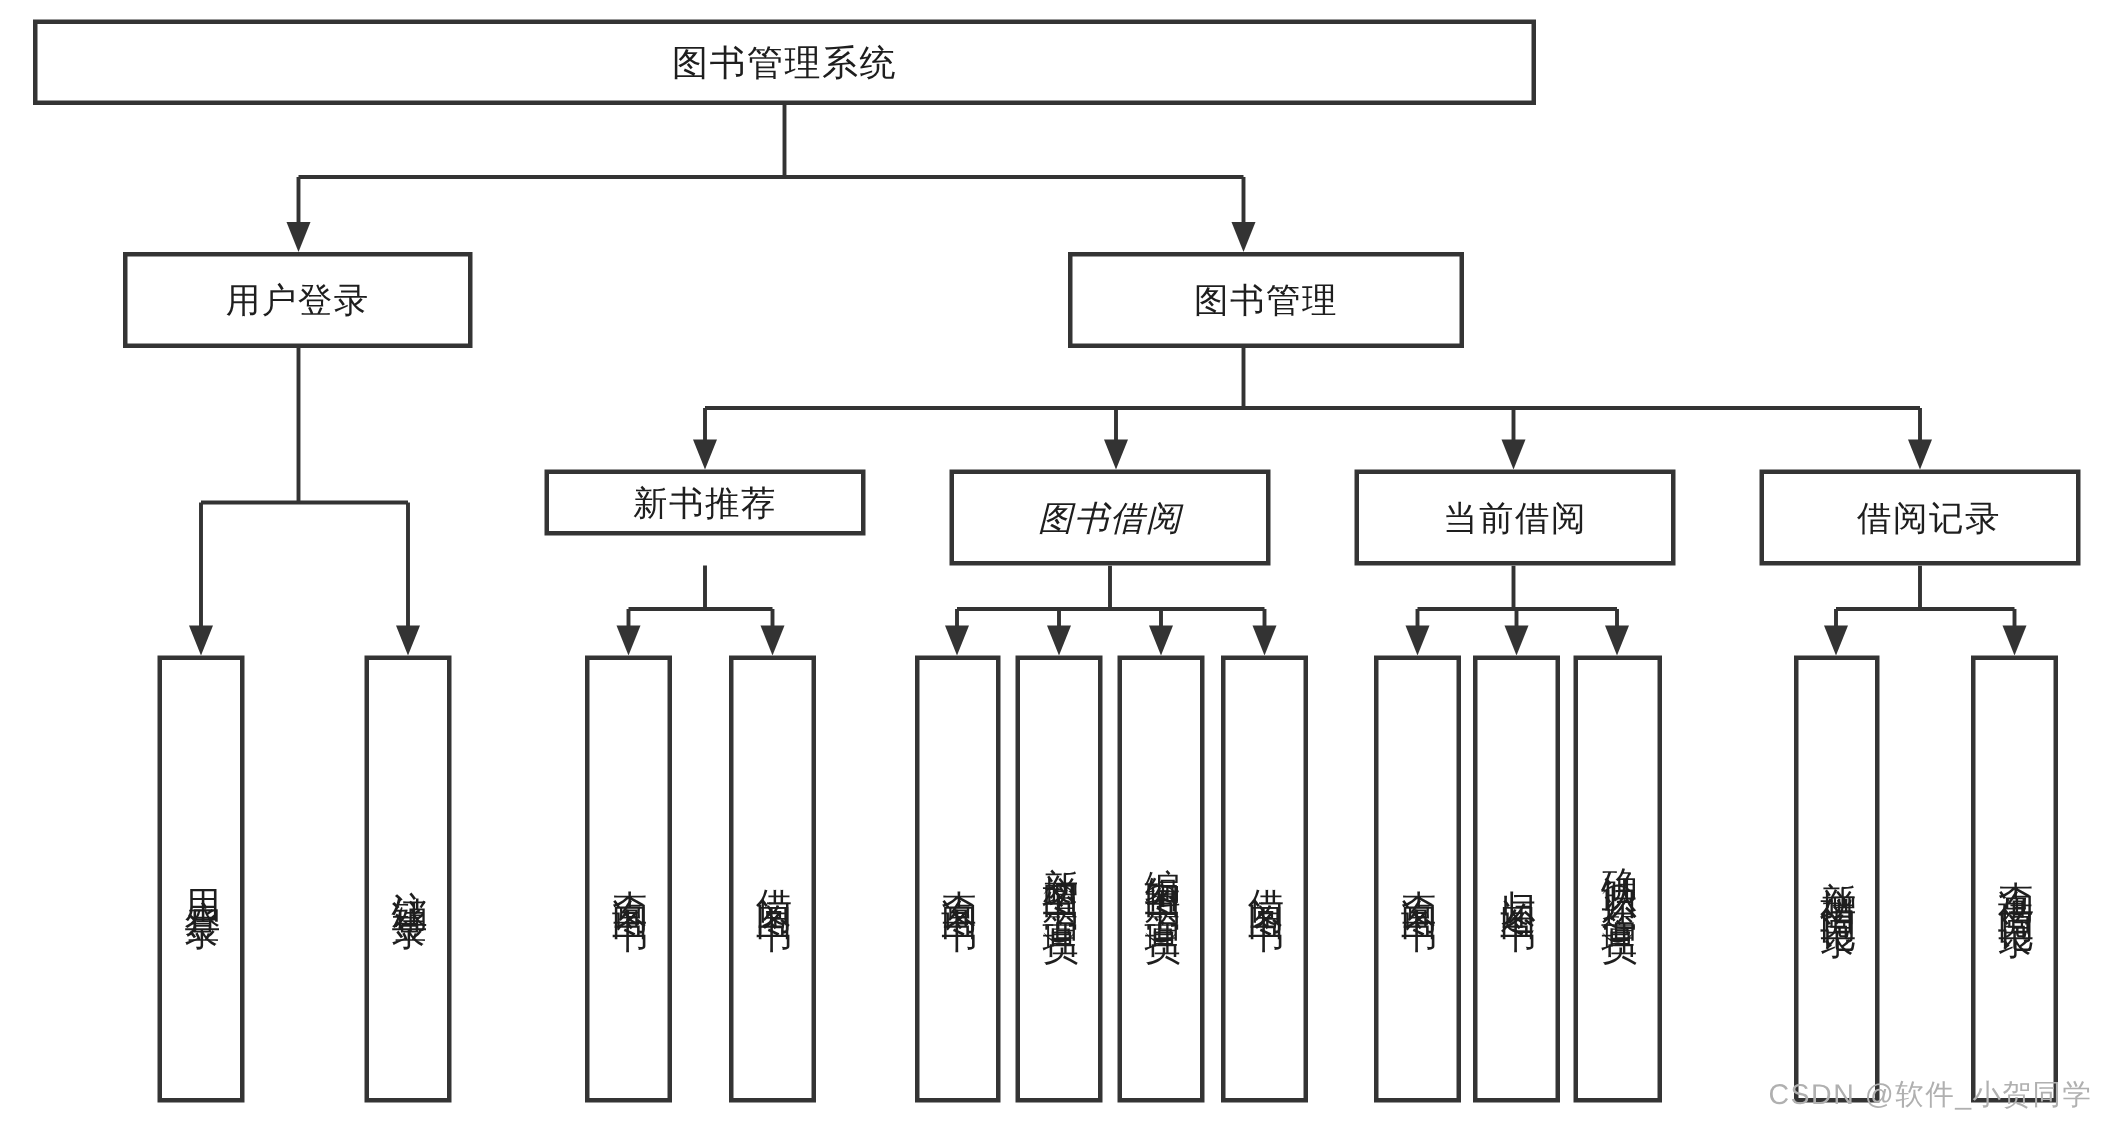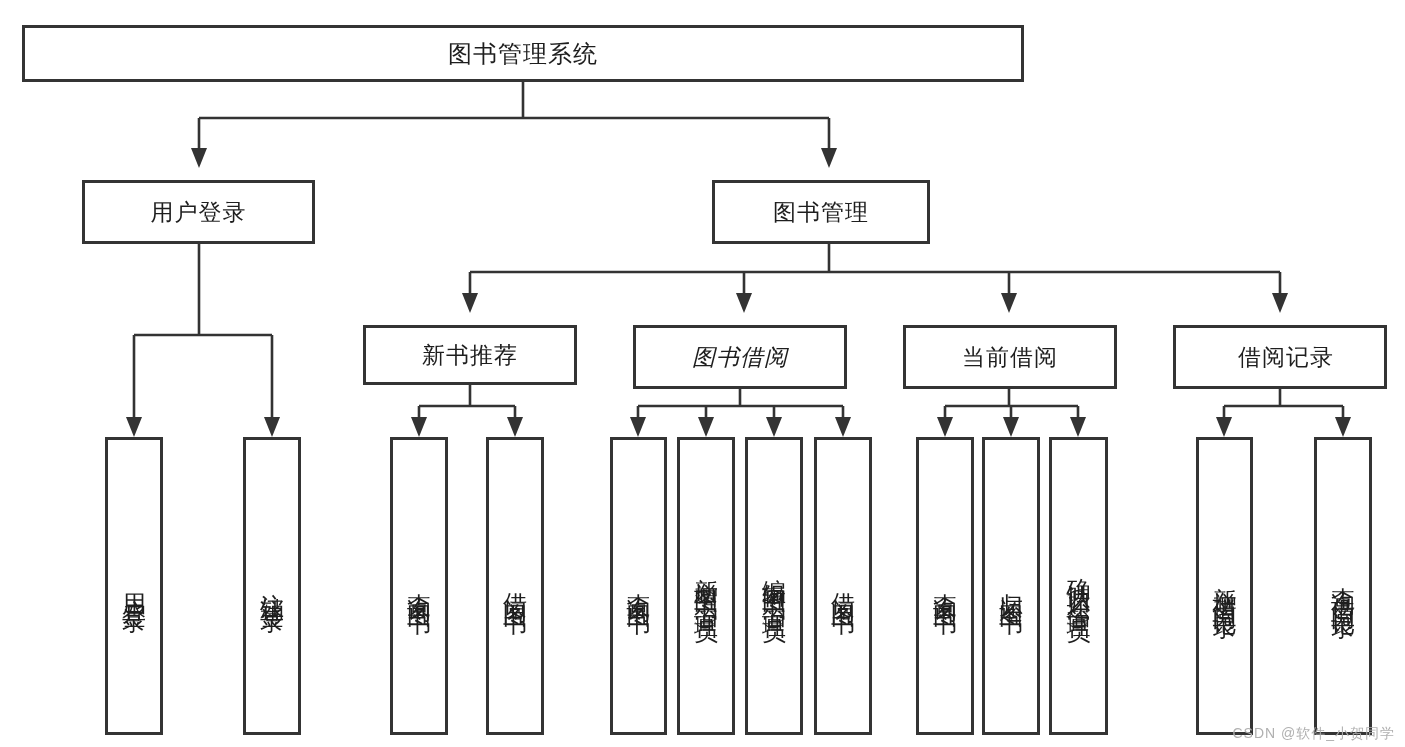--- a/index.html
+++ b/index.html
@@ -19,30 +19,30 @@
   .canvas{position:absolute;inset:0;}
   svg.connectors{position:absolute;left:0;top:0;width:1405px;height:747px;}
   svg.connectors path{stroke:var(--line);stroke-width:2.6;fill:none;}
   svg.connectors polygon{fill:var(--line);stroke:none;}
   .node{
     position:absolute;box-sizing:border-box;background:var(--bg);
     border:3px solid var(--border);
     display:flex;align-items:center;justify-content:center;
     white-space:nowrap;
   }
-  .node.h{font-size:23px;letter-spacing:1px;margin-top:12px;}
+  .node.h{font-size:23px;letter-spacing:1px;}
   .node.root{left:22px;top:13px;width:1002px;height:57px;font-size:24px;}
   .node.leaf{
     top:437px;height:298px;width:58px;
     writing-mode:vertical-rl;text-orientation:mixed;
     font-size:24px;letter-spacing:6px;line-height:52px;
   }
   .watermark{
     position:absolute;right:10px;bottom:4px;
-    font-size:14px;letter-spacing:1px;color:var(--watermark);
+    font-size:19px;letter-spacing:1px;color:var(--watermark);
     z-index:5;
   }
 </style>
 </head>
 <body>
 
 <div class="canvas">
 
   <svg class="connectors" viewBox="0 0 1405 747" xmlns="http://www.w3.org/2000/svg">
 
@@ -90,23 +90,23 @@
     <g>
       <path d="M1280 377 V406 M1224 406 H1343 M1224 406 V419 M1343 406 V419"></path>
       <polygon points="1216,417 1232,417 1224,437"></polygon>
       <polygon points="1335,417 1351,417 1343,437"></polygon>
     </g>
   </svg>
 
   <div class="node h root">图书管理系统</div>
 
   <div class="node h" style="left:82px;top:168px;width:233px;height:64px;">用户登录</div>
-  <div class="node h" style="left:712px;top:168px;width:218px;height:64px;">图书管理</div>
+  <div class="node h" style="left:712px;top:168px;width:264px;height:64px;">图书管理</div>
 
-  <div class="node h" style="left:363px;top:313px;width:214px;height:60px;">新书推荐</div>
+  <div class="node h" style="left:363px;top:313px;width:214px;height:44px;">新书推荐</div>
   <div class="node h" style="left:633px;top:313px;width:214px;height:64px;font-style:italic;">图书借阅</div>
   <div class="node h" style="left:903px;top:313px;width:214px;height:64px;text-align:right;">当前借阅</div>
   <div class="node h" style="left:1173px;top:313px;width:214px;height:64px;padding-left:12px;">借阅记录</div>
 
   <div class="node leaf" style="left:105px;">用户登录</div>
   <div class="node leaf" style="left:243px;">注销登录</div>
 
   <div class="node leaf" style="left:390px;">查询图书</div>
   <div class="node leaf" style="left:486px;">借阅图书</div>
 

